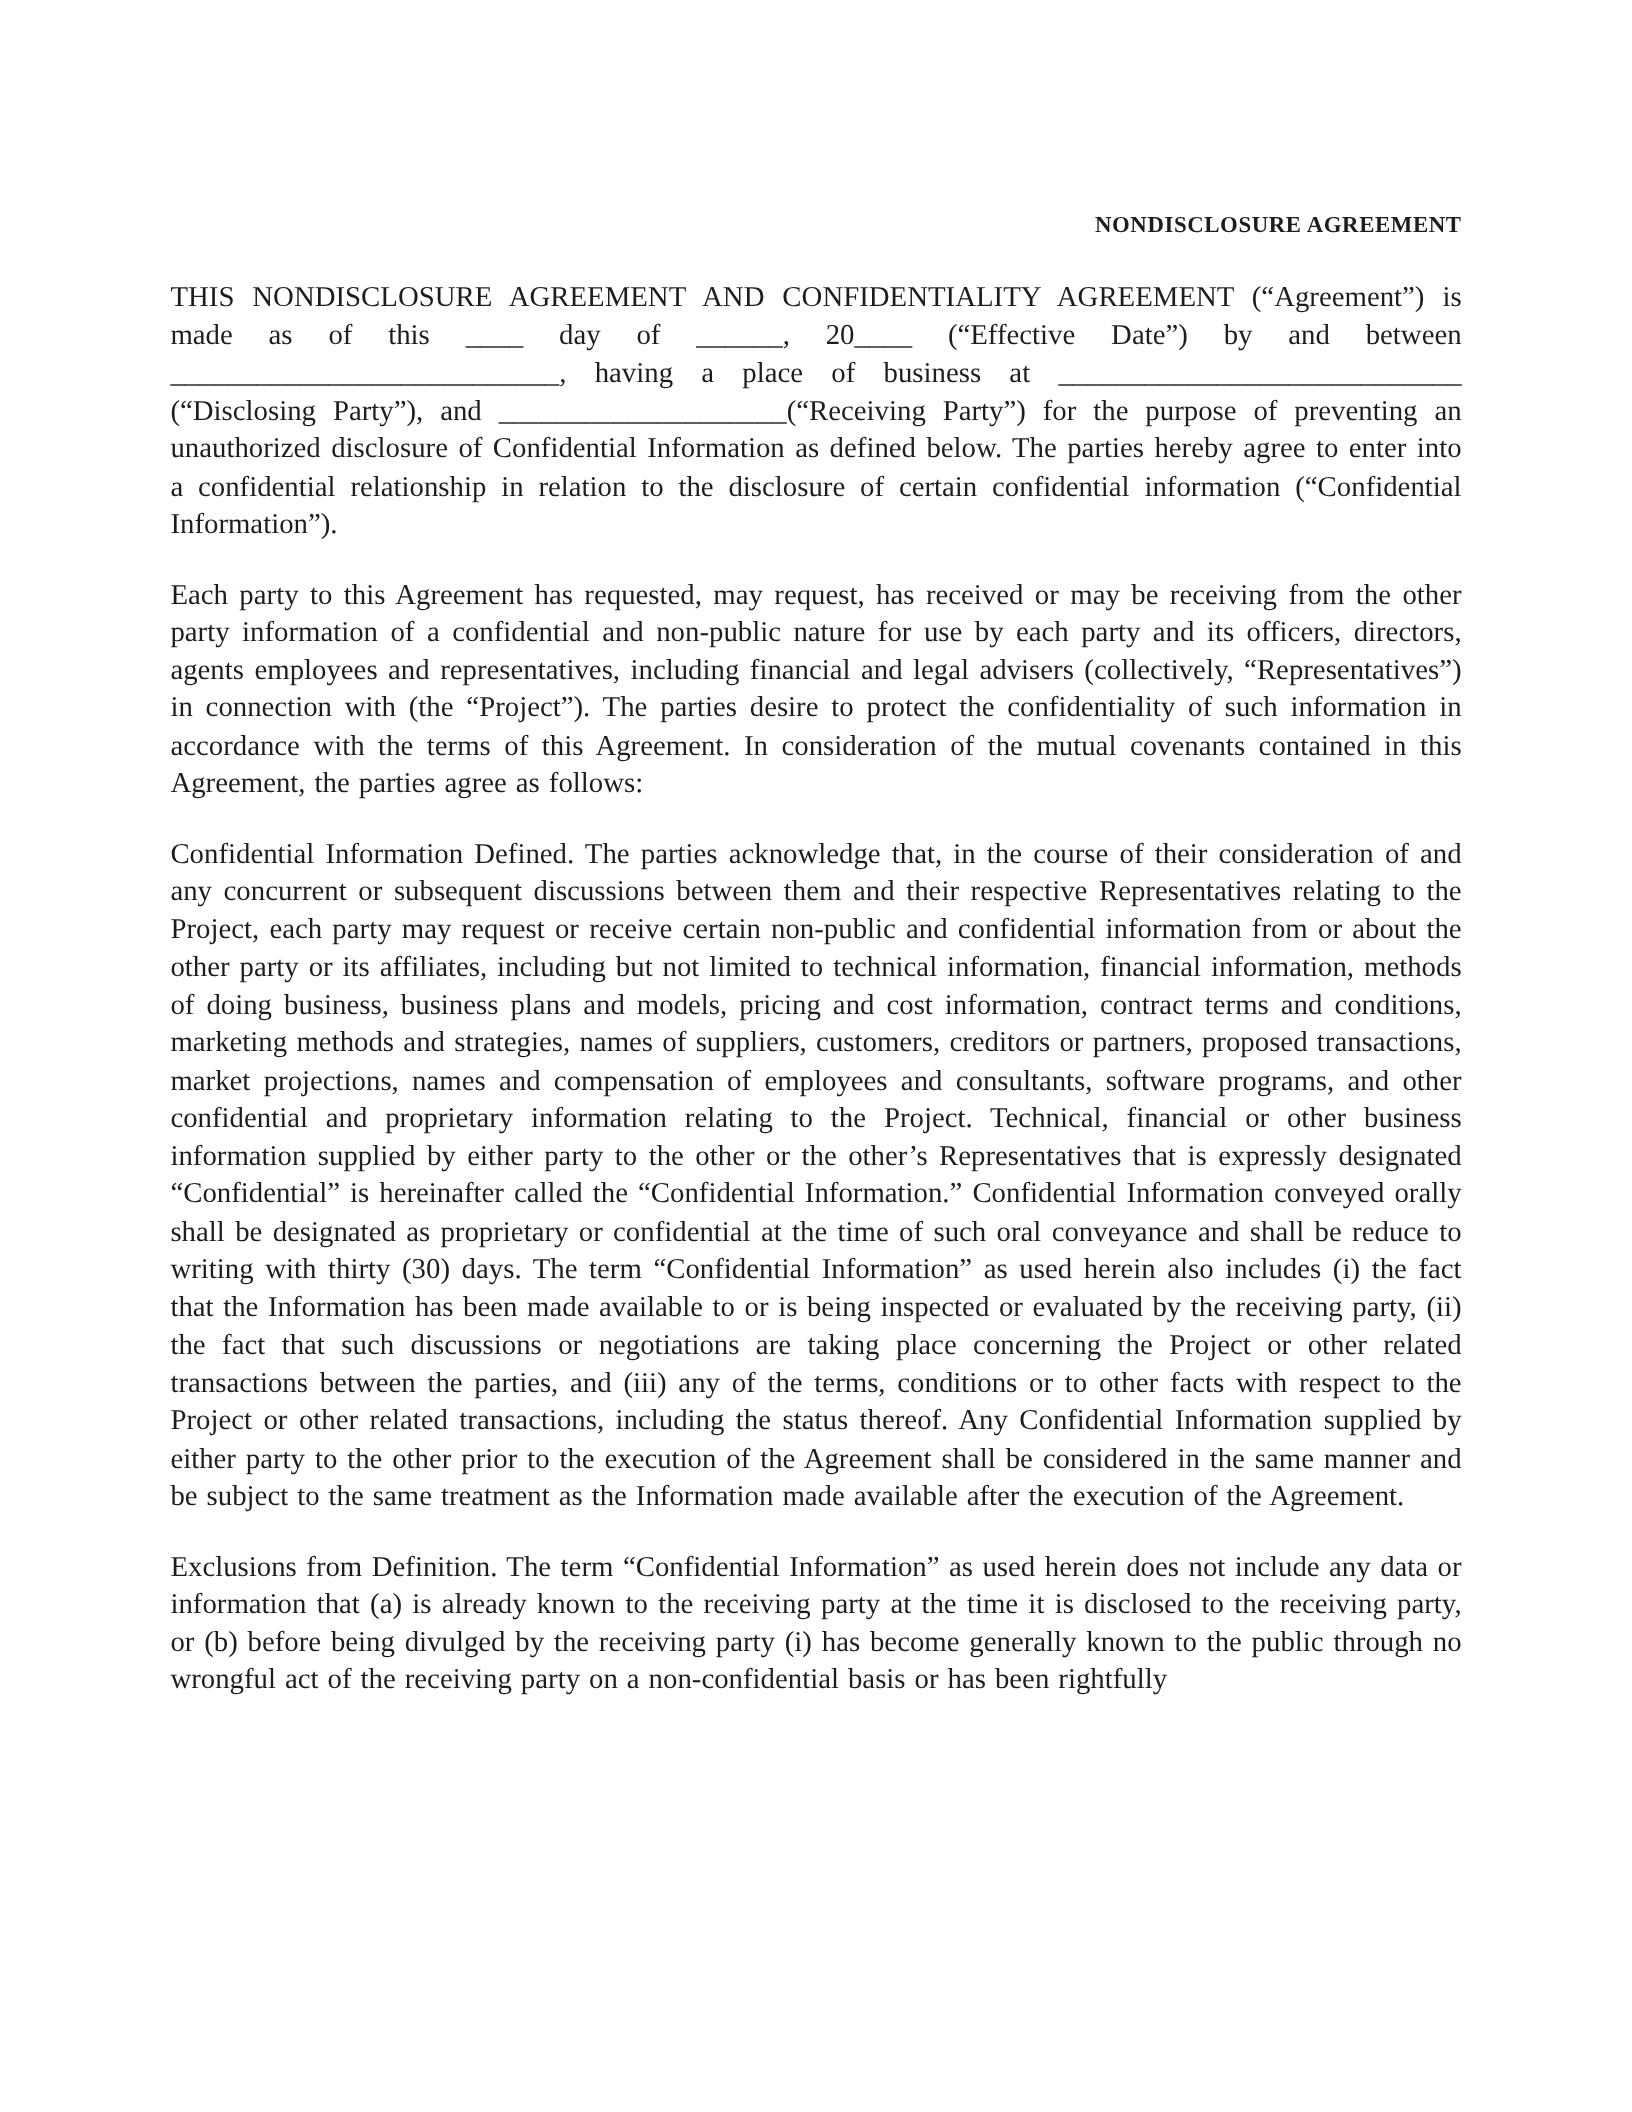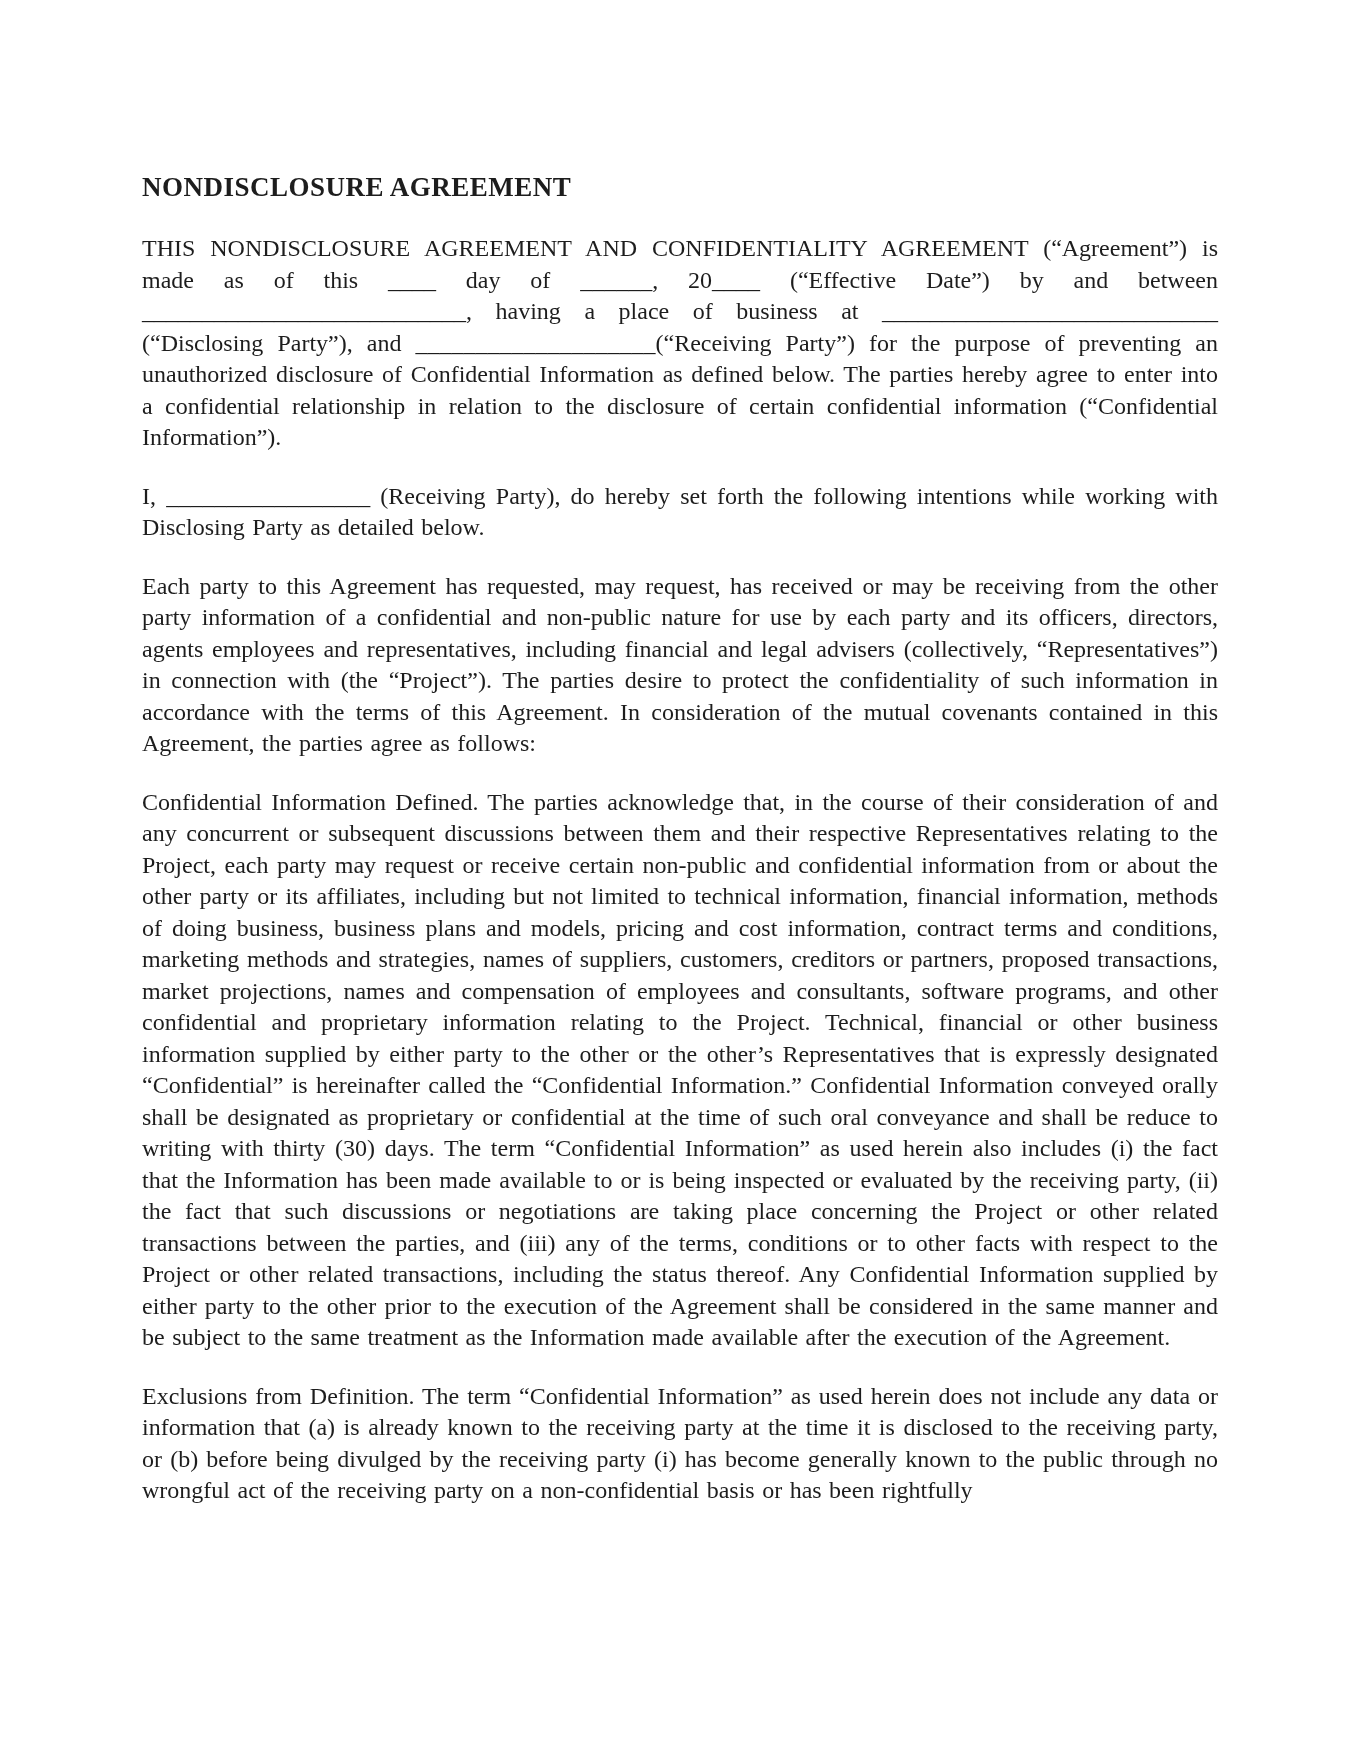--- a/index.html
+++ b/index.html
@@ -16,22 +16,22 @@
   }
   .page {
     box-sizing: border-box;
     width: 1360px;
     height: 1760px;
     padding: 172px 142px 0 142px;
     background: #ffffff;
   }
   .doc-title {
     margin: 0 0 30px 0;
-    text-align: left;
-    font-size: 27px;
+    text-align: right;
+    font-size: 19px;
     font-weight: bold;
     letter-spacing: 0.5px;
     line-height: 31px;
     font-family: Liberation Serif, serif;
   }
   .para {
     margin: 0 0 27px 0;
     text-align: justify;
     font-size: 24px;
     line-height: 31.5px;
@@ -43,21 +43,20 @@
 </style>
 </head>
 <body>
 
 <div class="page">
 
   <h1 class="doc-title">NONDISCLOSURE AGREEMENT</h1>
 
   <p class="para"><span>THIS NONDISCLOSURE AGREEMENT AND CONFIDENTIALITY AGREEMENT (“Agreement”) is made as of this ____ day of ______, 20____ (“Effective Date”) by and between ___________________________, having a place of business at ____________________________ (“Disclosing Party”), and ____________________(“Receiving Party”) for the purpose of preventing an unauthorized disclosure of Confidential Information as defined below. The parties hereby agree to enter into a confidential relationship in relation to the disclosure of certain confidential information (“Confidential Information”).</span></p>
 
-  <p class="para"><span>I, _________________ (Receiving Party), do hereby set forth the following intentions while working with Disclosing Party as detailed below.</span></p>
 
   <p class="para"><span>Each party to this Agreement has requested, may request, has received or may be receiving from the other party information of a confidential and non-public nature for use by each party and its officers, directors, agents employees and representatives, including financial and legal advisers (collectively, “Representatives”) in connection with (the “Project”). The parties desire to protect the confidentiality of such information in accordance with the terms of this Agreement. In consideration of the mutual covenants contained in this Agreement, the parties agree as follows:</span></p>
 
   <p class="para"><span class="lead">Confidential Information Defined.</span><span> The parties acknowledge that, in the course of their consideration of and any concurrent or subsequent discussions between them and their respective Representatives relating to the Project, each party may request or receive certain non-public and confidential information from or about the other party or its affiliates, including but not limited to technical information, financial information, methods of doing business, business plans and models, pricing and cost information, contract terms and conditions, marketing methods and strategies, names of suppliers, customers, creditors or partners, proposed transactions, market projections, names and compensation of employees and consultants, software programs, and other confidential and proprietary information relating to the Project. Technical, financial or other business information supplied by either party to the other or the other’s Representatives that is expressly designated “Confidential” is hereinafter called the “Confidential Information.” Confidential Information conveyed orally shall be designated as proprietary or confidential at the time of such oral conveyance and shall be reduce to writing with thirty (30) days. The term “Confidential Information” as used herein also includes (i) the fact that the Information has been made available to or is being inspected or evaluated by the receiving party, (ii) the fact that such discussions or negotiations are taking place concerning the Project or other related transactions between the parties, and (iii) any of the terms, conditions or to other facts with respect to the Project or other related transactions, including the status thereof. Any Confidential Information supplied by either party to the other prior to the execution of the Agreement shall be considered in the same manner and be subject to the same treatment as the Information made available after the execution of the Agreement.</span></p>
 
   <p class="para"><span class="lead">Exclusions from Definition.</span><span> The term “Confidential Information” as used herein does not include any data or information that (a) is already known to the receiving party at the time it is disclosed to the receiving party, or (b) before being divulged by the receiving party (i) has become generally known to the public through no wrongful act of the receiving party on a non-confidential basis or has been rightfully</span></p>
 
 </div>
 
 </body></html>

